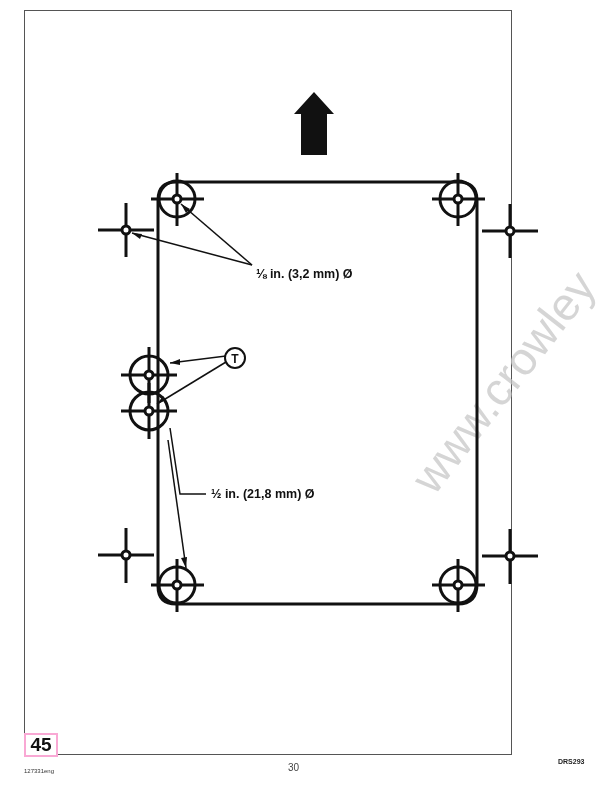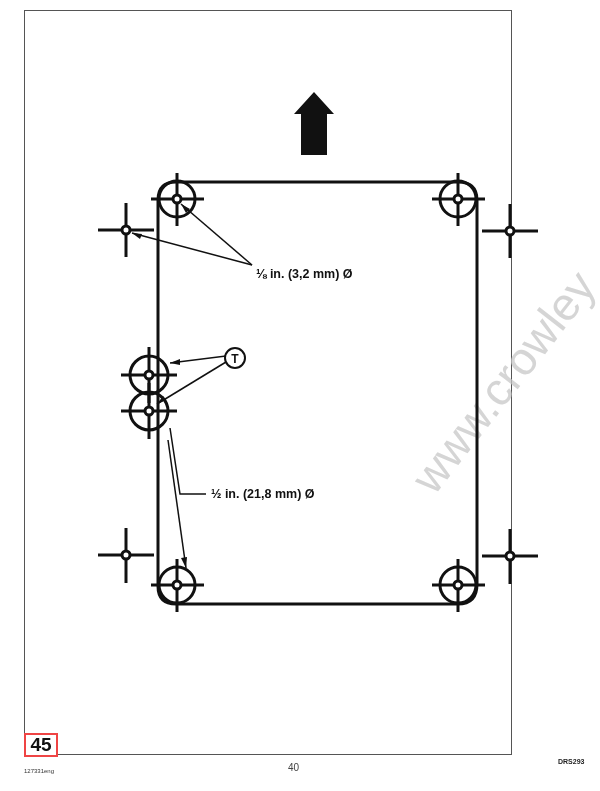--- a/index.html
+++ b/index.html
@@ -2,21 +2,21 @@
 <html><head>
   <meta charset="utf-8">
   <style>
     html, body { margin: 0; padding: 0; background: #ffffff; }
     body { width: 600px; height: 791px; position: relative; overflow: hidden;
            font-family: "Liberation Sans", sans-serif; color: #111; }
     .frame { position: absolute; left: 24px; top: 10px; width: 488px; height: 745px;
              border: 1.5px solid #555; box-sizing: border-box; }
     svg.drawing { position: absolute; left: 0; top: 0; }
     .fig-num { position: absolute; left: 24px; top: 733px; width: 34px; height: 24px;
-               border: 2px solid #ef4444; box-sizing: border-box; background: #fff;
+               border: 2px solid #f9a8d4; box-sizing: border-box; background: #fff;
                font-weight: bold; font-size: 19px; line-height: 20px; text-align: center; }
     .doc-code { position: absolute; left: 24px; top: 768px; font-size: 6px; color: #333; }
     .page-num { position: absolute; left: 288px; top: 762px; font-size: 10px; color: #444; }
     .drawing-ref { position: absolute; left: 558px; top: 758px; font-size: 7px; font-weight: bold; color: #222; }
     .label { position: absolute; font-size: 12.5px; font-weight: bold; color: #111; white-space: nowrap; }
     .watermark { position: absolute; left: 400px; top: 470px; font-size: 46px; color: #c8c8c8;
                  transform: rotate(-52deg); transform-origin: left top; white-space: nowrap;
                  opacity: 0.75; }
   </style>
 </head>
@@ -117,14 +117,14 @@
   </g>
 </svg>
 
 <div class="label" style="left:228px; top:352px; width:14px; text-align:center; font-size:12px;">T</div>
 
 <div class="label" style="left:256px; top:259px;margin-top:8px;">⅛ in. (3,2 mm) Ø</div>
 <div class="label" style="left:211px; top:487px;">½ in. (21,8 mm) Ø</div>
 
 <div class="fig-num">45</div>
 <div class="doc-code">127331eng</div>
-<div class="page-num">40</div>
+<div class="page-num">30</div>
 <div class="drawing-ref">DRS293</div>
 
 </body></html>

